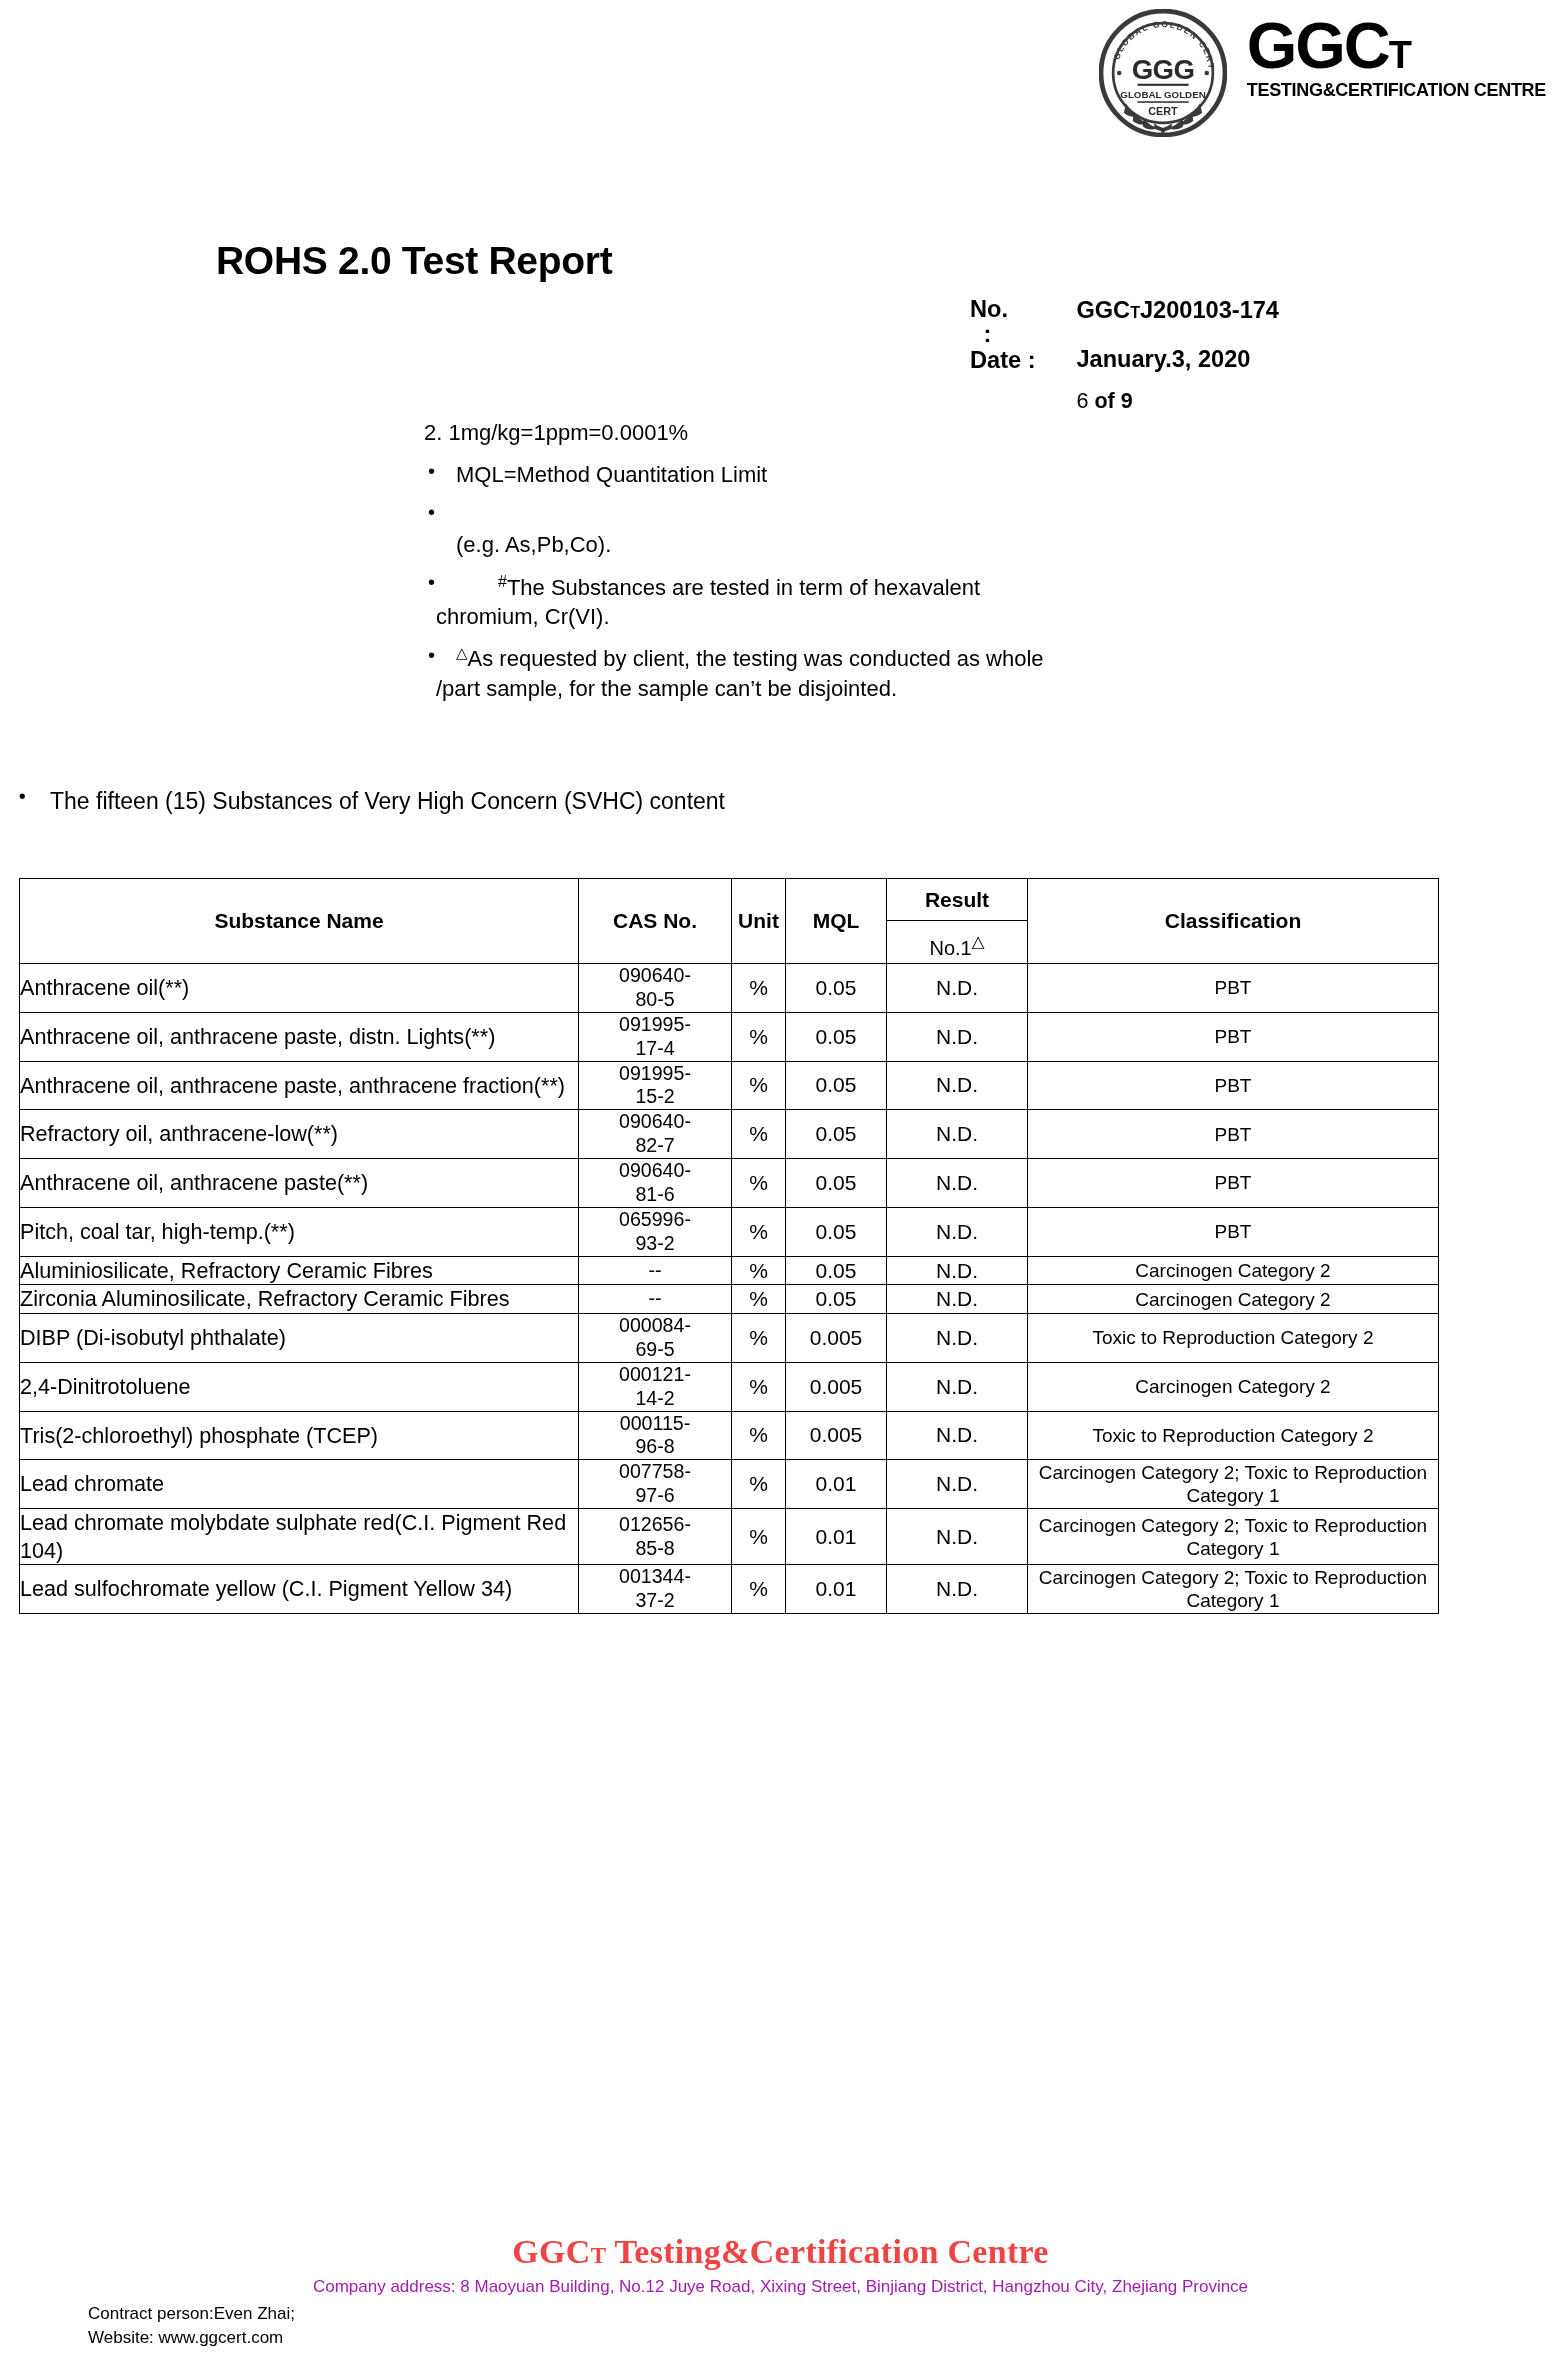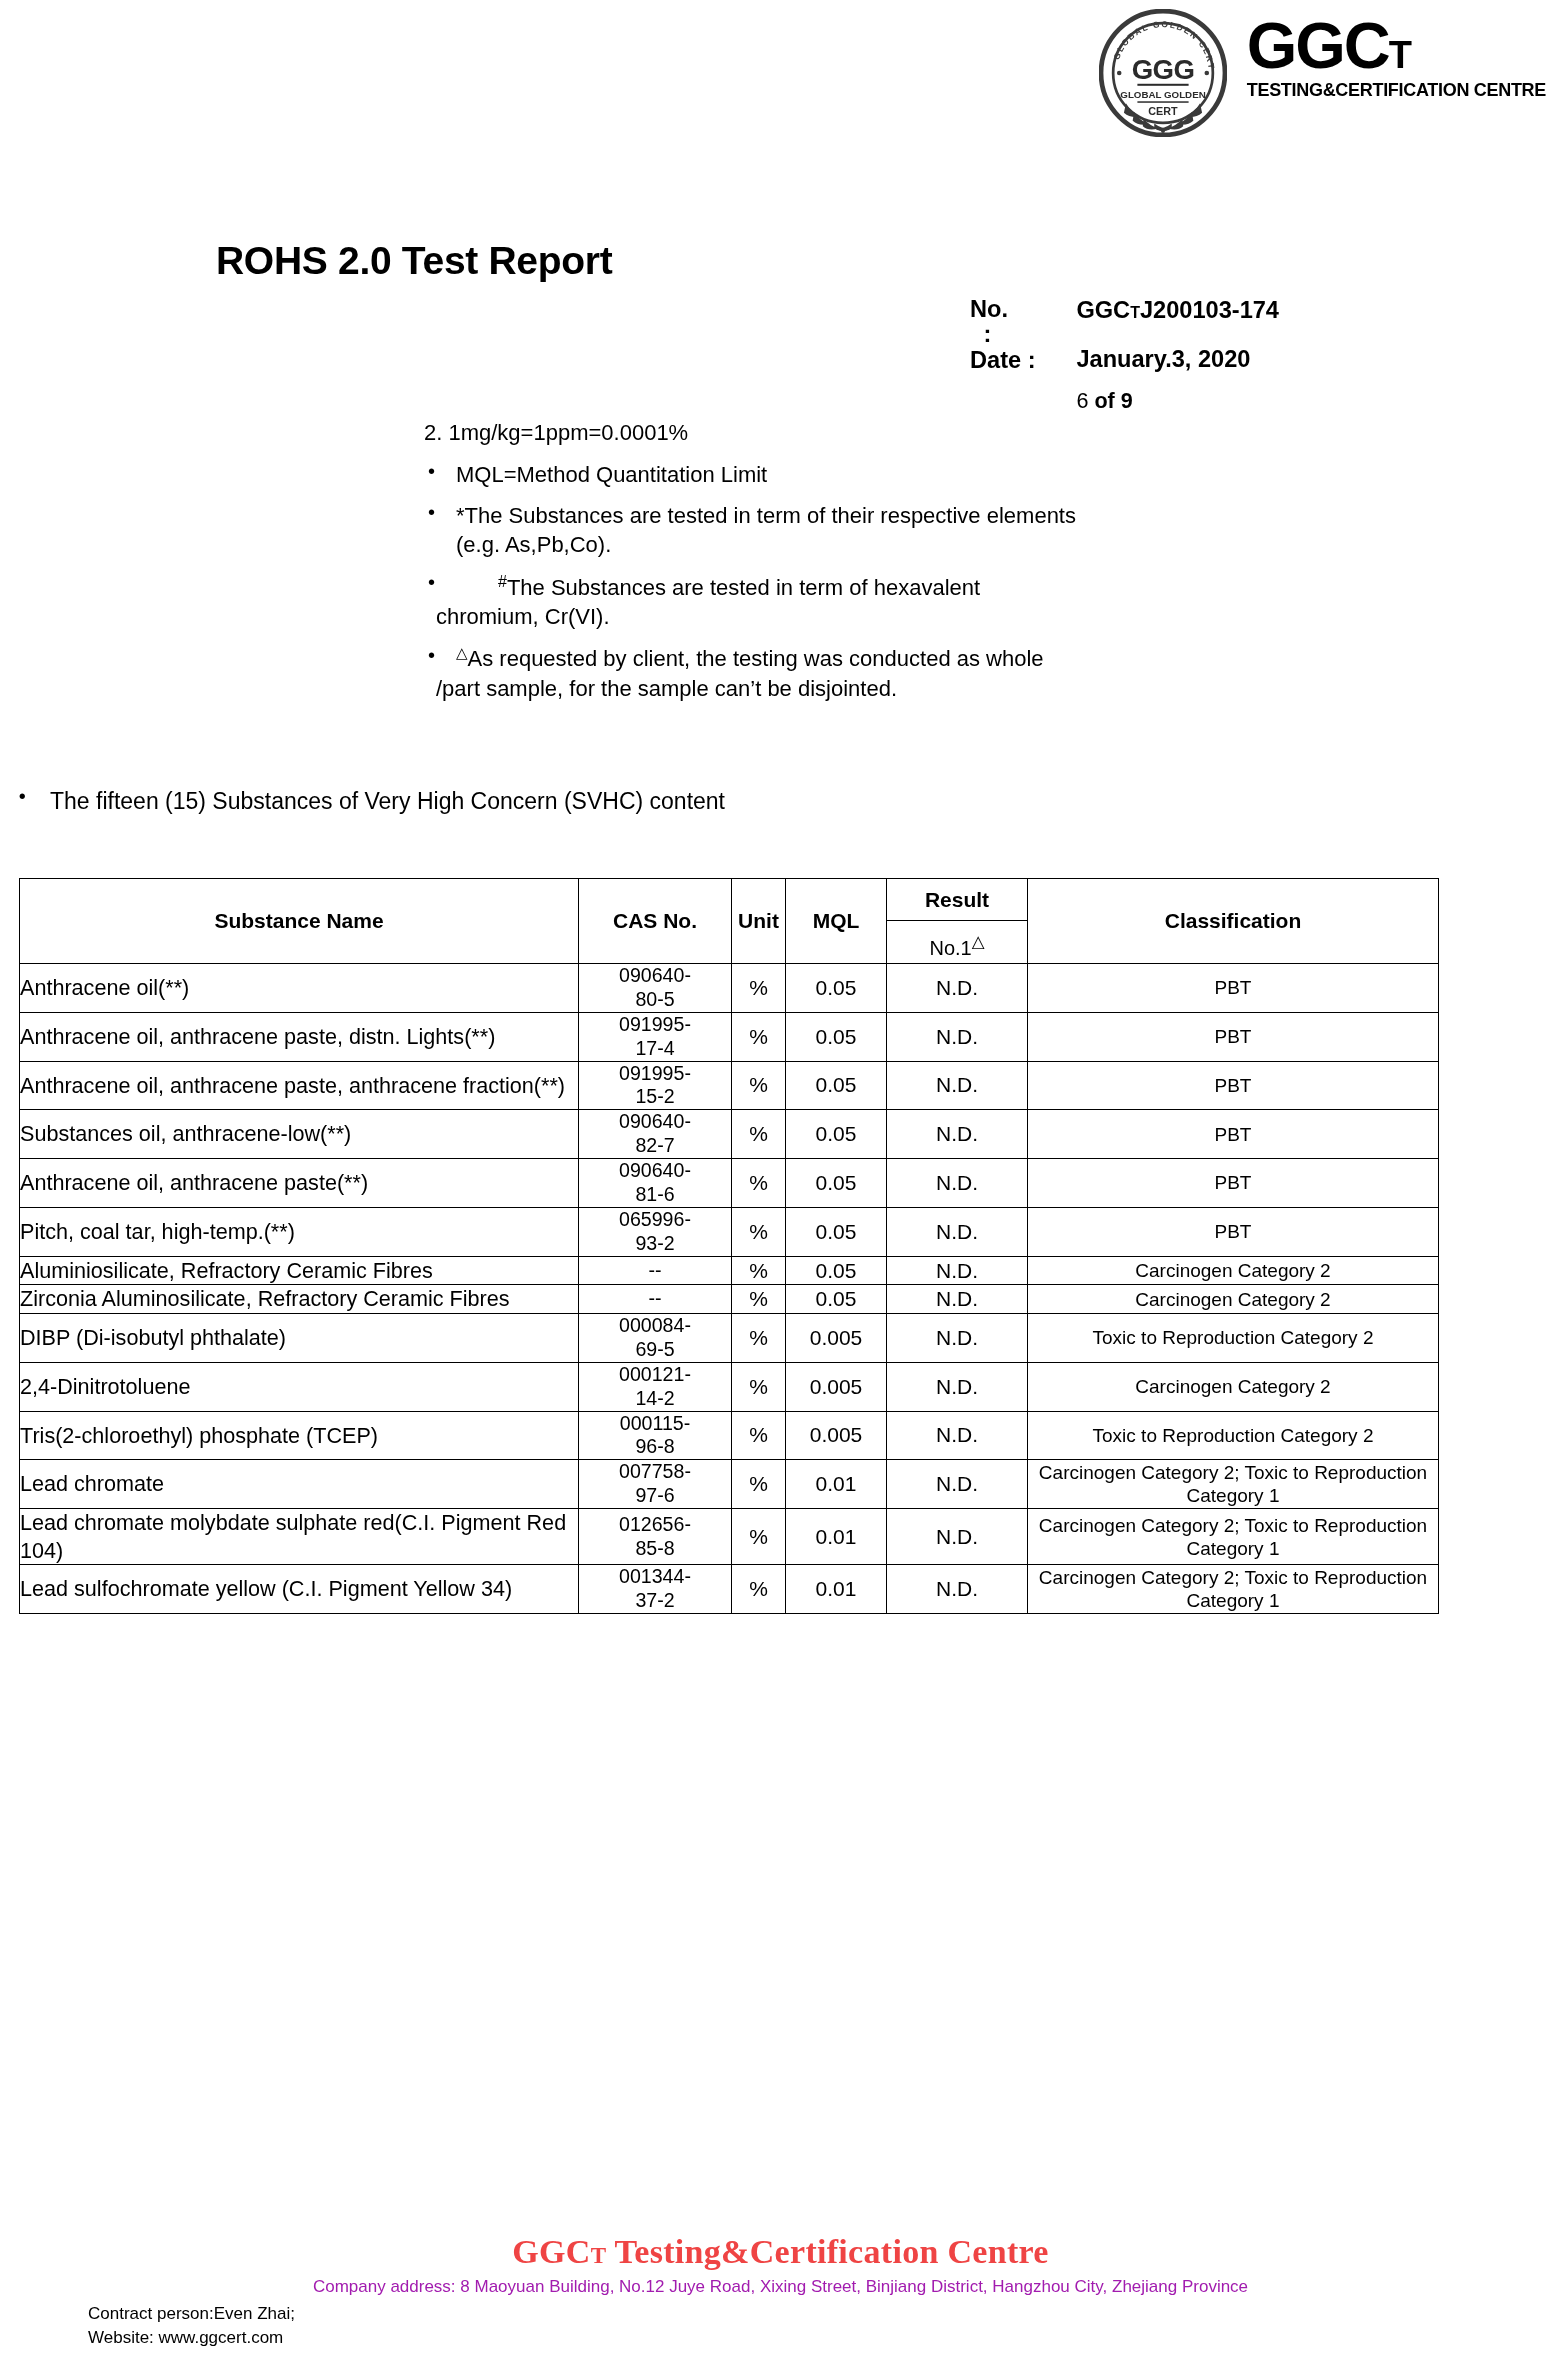--- a/index.html
+++ b/index.html
@@ -367,21 +367,21 @@
   </div>
 </div>
 
 <div class="notes">
 
   <div class="note-plain">2. 1mg/kg=1ppm=0.0001%</div>
 
   <div class="note-li">MQL=Method Quantitation Limit</div>
 
   <div class="note-li">
-    <span>*The Substances are tested in term of their respective elements</span><br>
+    <br>
     <span>(e.g. As,Pb,Co).</span>
   </div>
 
   <div class="note-li">
     <span class="sup-hash">#</span><span>The Substances are tested in term of hexavalent</span><br>
     <span class="note-cont">chromium, Cr(VI).</span>
   </div>
 
   <div class="note-li justify">
     <span class="sup-tri">△</span><span>As requested by client, the testing was conducted as whole</span><br>
@@ -434,21 +434,21 @@
         </tr>
         <tr>
           <td class="sub-name">Anthracene oil, anthracene paste, anthracene fraction(**)</td>
           <td class="cas"><span>091995-</span><br><span>15-2</span></td>
           <td class="unit">%</td>
           <td class="mql">0.05</td>
           <td class="result">N.D.</td>
           <td class="classification">PBT</td>
         </tr>
         <tr>
-          <td class="sub-name">Substances oil, anthracene-low(**)</td>
+          <td class="sub-name">Refractory oil, anthracene-low(**)</td>
           <td class="cas"><span>090640-</span><br><span>82-7</span></td>
           <td class="unit">%</td>
           <td class="mql">0.05</td>
           <td class="result">N.D.</td>
           <td class="classification">PBT</td>
         </tr>
         <tr>
           <td class="sub-name">Anthracene oil, anthracene paste(**)</td>
           <td class="cas"><span>090640-</span><br><span>81-6</span></td>
           <td class="unit">%</td>

